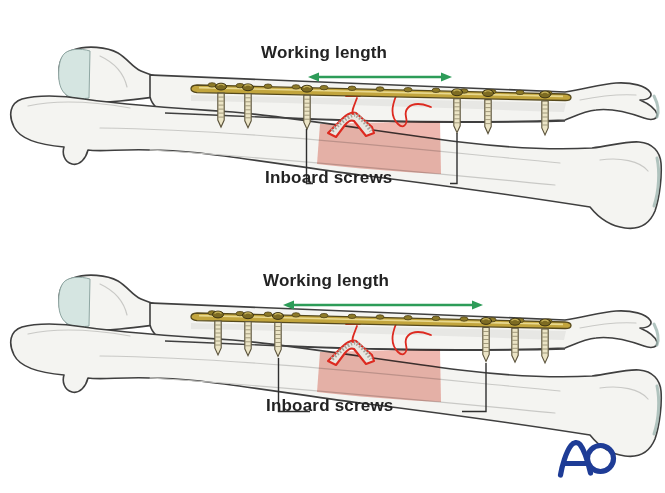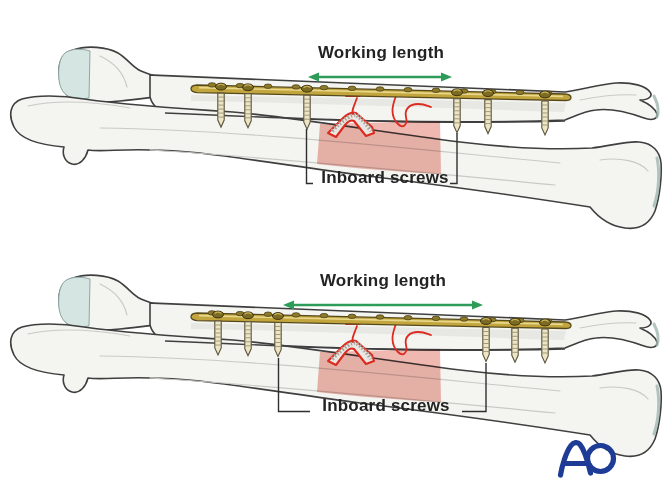--- a/index.html
+++ b/index.html
@@ -6,21 +6,21 @@
     --green:#2d9c58; --red:#dd2a20; --pink:#eeb0a8; --gold:#c2a53d;
     --blue:#1e3c96; --outline:#3f3f3f; --bone:#f4f4f1; --text:#232323;
   }
   html,body{margin:0;padding:0;background:#fff;}
   .stage{
     position:relative;width:665px;height:493px;background:#ffffff;
     overflow:hidden;font-family:"Liberation Sans",sans-serif;
   }
   svg{position:absolute;left:0;top:0;}
   .lbl{
-    position:absolute;text-align:center;font-size:17px;font-weight:600;
+    position:absolute;text-align:left;font-size:17px;font-weight:600;
     color:var(--text);letter-spacing:.2px;white-space:nowrap;
   }
   .outline{fill:var(--bone);stroke:var(--outline);stroke-width:1.6;stroke-linejoin:round;}
   .shade{fill:#e7e7e4;stroke:none;}
   .thin{stroke:#c9c9c6;stroke-width:1.2;fill:none;stroke-linecap:round;}
   .cart{fill:#d5e5e1;stroke:#8fa7a3;stroke-width:1;}
   .cartline{stroke:#9fb6b2;stroke-width:3;fill:none;opacity:.8;stroke-linecap:round;}
   .edge{stroke:var(--outline);stroke-width:1.4;fill:none;}
   .pinkzone{fill:var(--pink);mix-blend-mode:multiply;opacity:.9;stroke:none;}
   .vessel{stroke:var(--red);stroke-width:1.8;fill:none;stroke-linecap:round;stroke-linejoin:round;}

